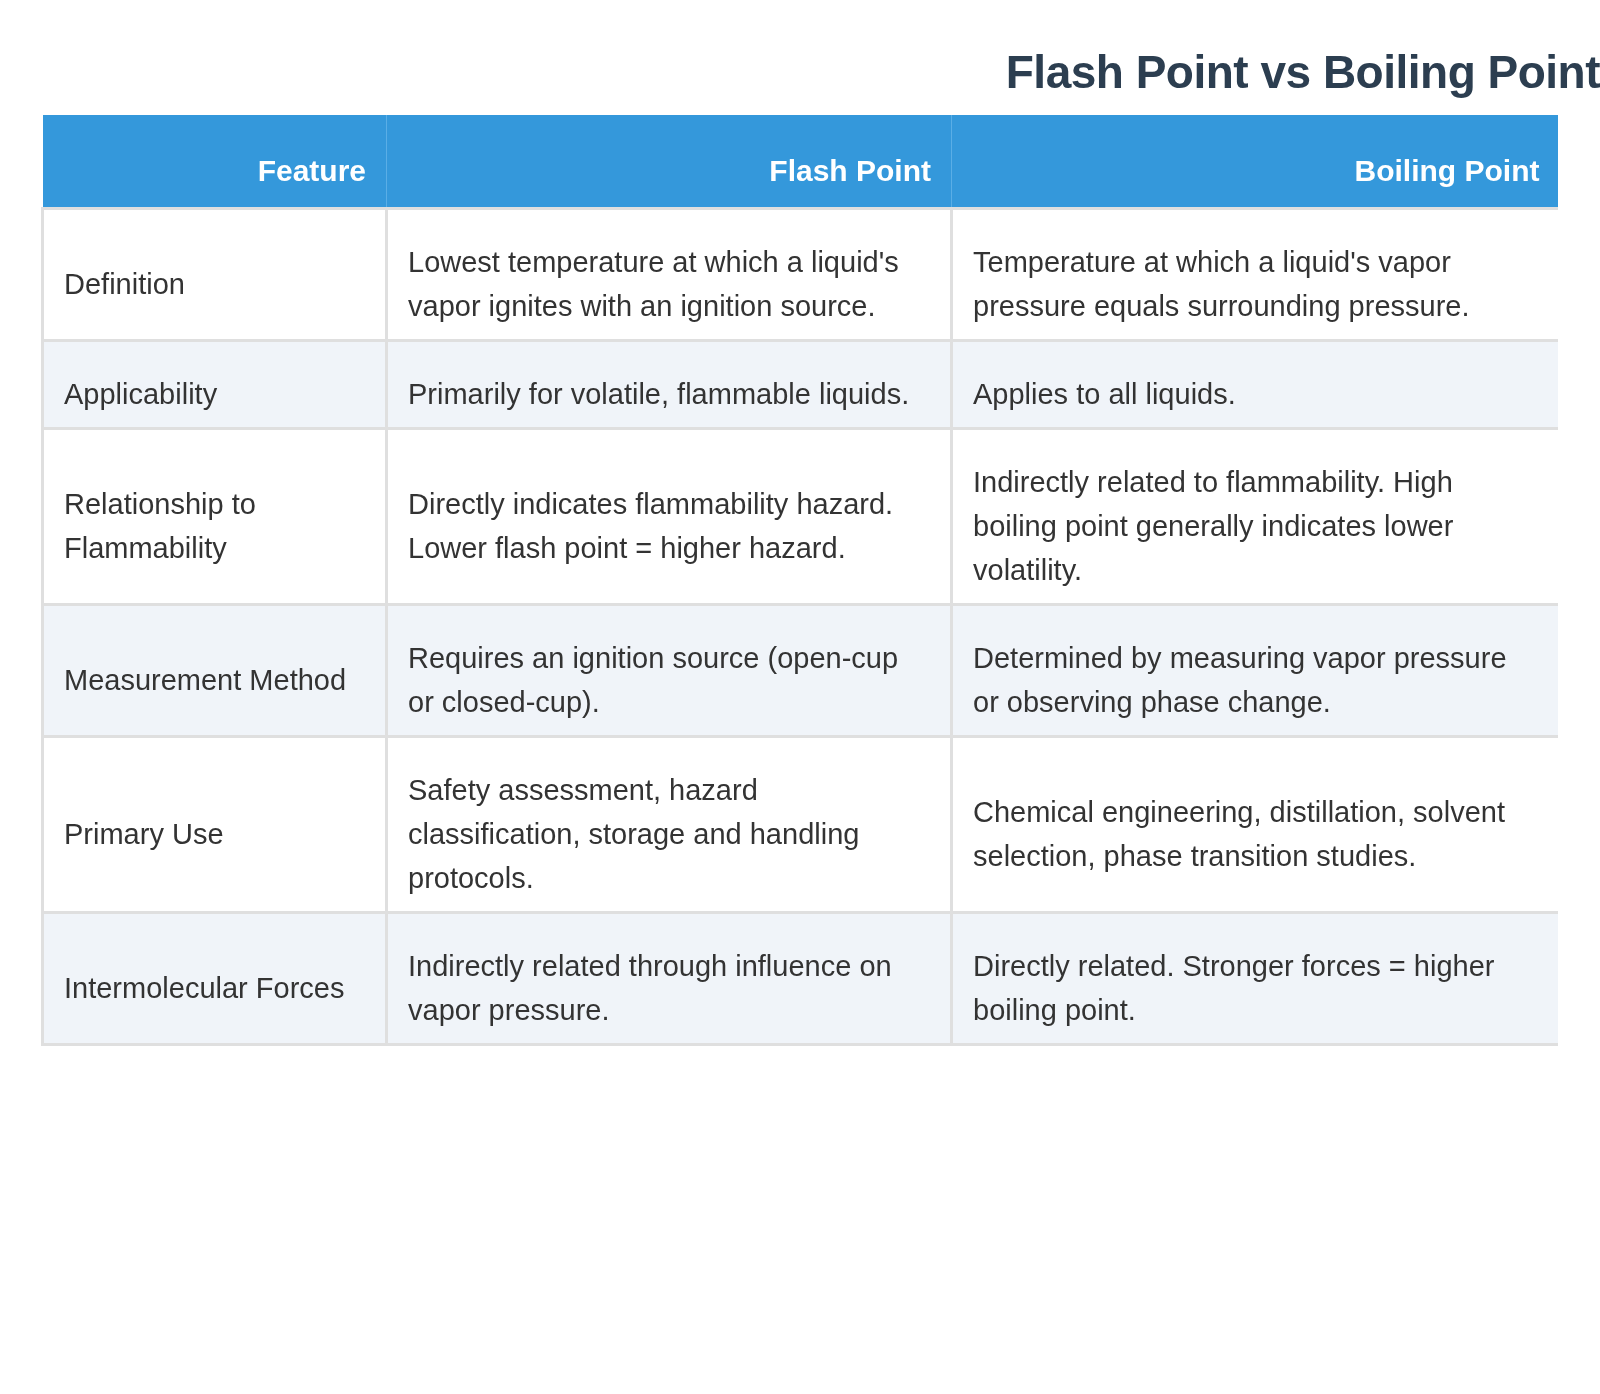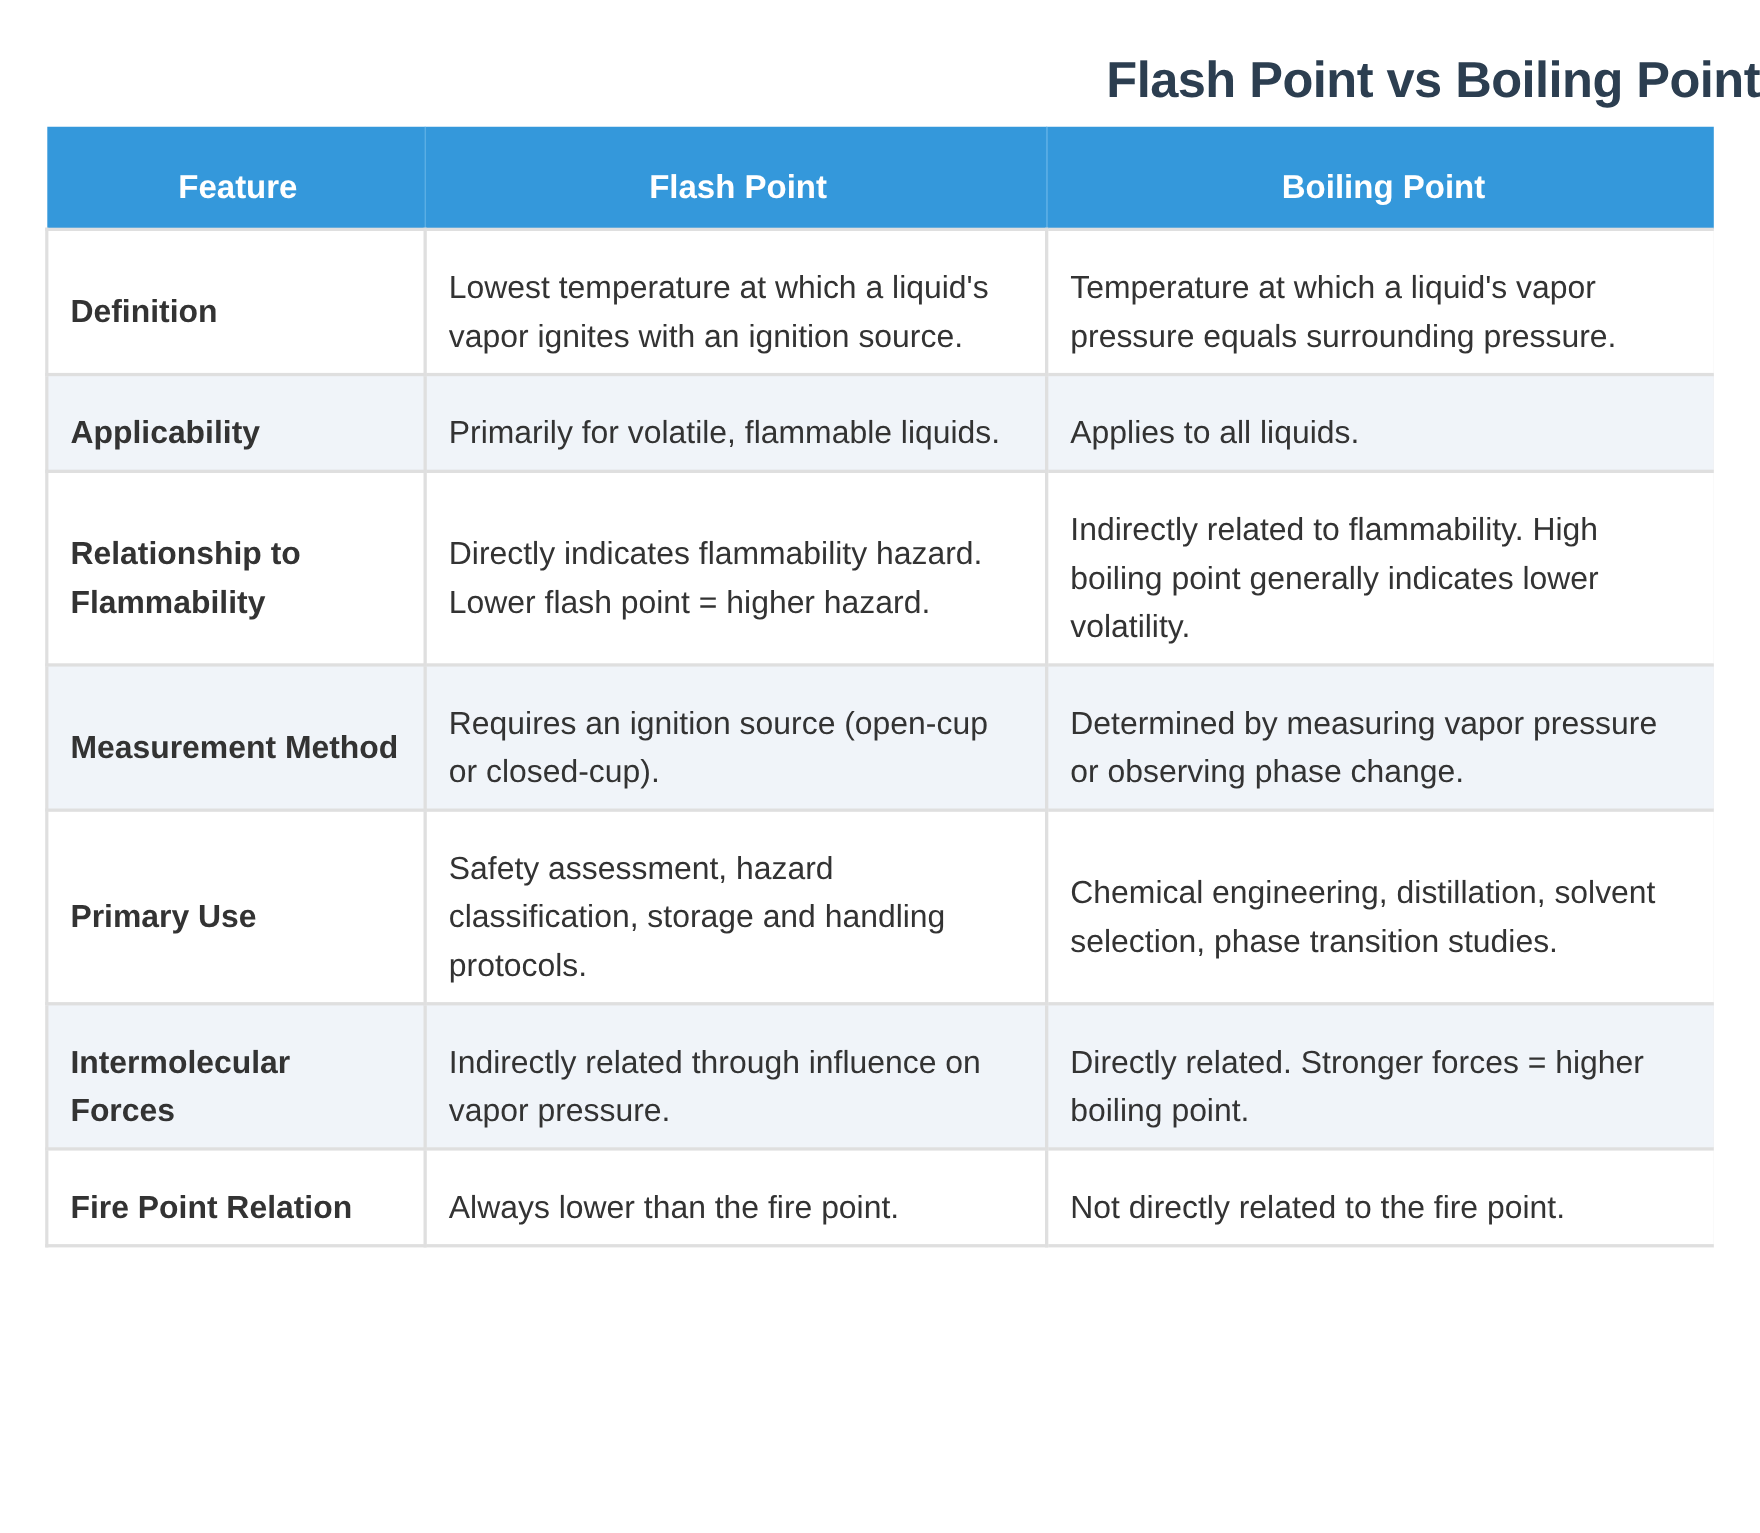--- a/index.html
+++ b/index.html
@@ -14,31 +14,31 @@
     position: absolute; left: 41px; top: 115px; width: 1517px; height: 1235px;
     overflow: hidden;
   }
   table {
     border-collapse: collapse; width: 1517px; table-layout: fixed;
   }
   col.c1 { width: 344px; }
   col.c2 { width: 565px; }
   col.c3 { width: 608px; }
   thead th {
-    background: #3498db; color: #ffffff; text-align: center;
+    background: #3498db; color: #ffffff; text-align: right;
     font-size: 30px; font-weight: bold; height: 93px; box-sizing: border-box;
     padding: 0 20px 14px 24px; vertical-align: bottom;
     border-right: 1px solid #5aaee6; line-height: 44px;
   }
   thead th:last-child { border-right: none; }
   tbody td {
     border: 3px solid #dfdfdf; font-size: 29px; line-height: 44px;
     color: #333333; padding: 30px 20px 11px 20px; vertical-align: middle;
   }
-  tbody td.feature { font-weight: bold; }
+  tbody td.feature { font-weight: normal; }
   tbody tr:nth-child(even) td { background: #f0f4f9; }
   tbody tr:nth-child(odd) td { background: #ffffff; }
 </style>
 </head>
 <body>
 
 <h1 class="page-title">Flash Point vs Boiling Point</h1>
 
 <div class="table-wrap">
   <table>
@@ -78,20 +78,15 @@
       <tr>
         <td class="feature">Primary Use</td>
         <td>Safety assessment, hazard classification, storage and handling protocols.</td>
         <td>Chemical engineering, distillation, solvent selection, phase transition studies.</td>
       </tr>
       <tr>
         <td class="feature">Intermolecular Forces</td>
         <td>Indirectly related through influence on vapor pressure.</td>
         <td>Directly related. Stronger forces = higher boiling point.</td>
       </tr>
-      <tr>
-        <td class="feature">Fire Point Relation</td>
-        <td>Always lower than the fire point.</td>
-        <td>Not directly related to the fire point.</td>
-      </tr>
     </tbody>
   </table>
 </div>
 
 </body></html>

